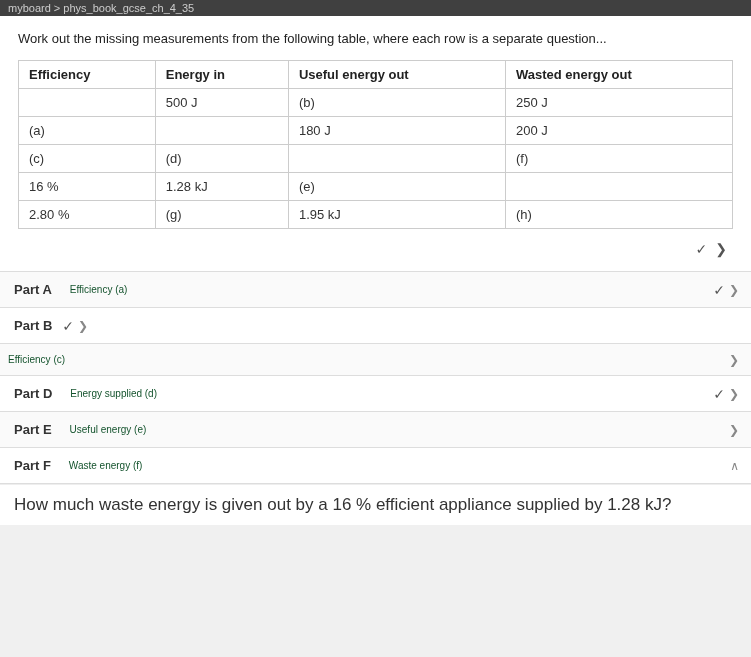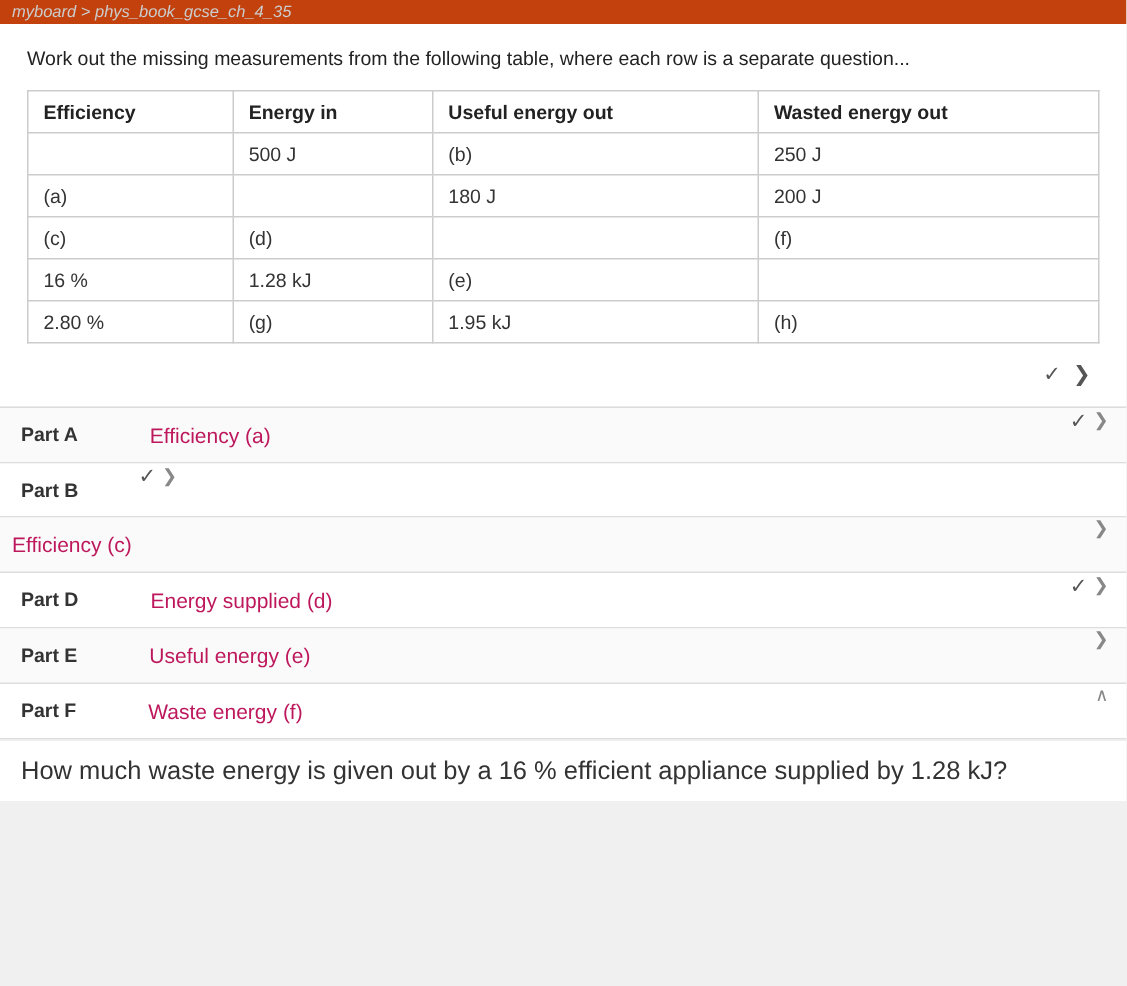--- a/index.html
+++ b/index.html
@@ -4,25 +4,24 @@
   <style>
     * { box-sizing: border-box; margin: 0; padding: 0; }
     body {
       font-family: Arial, sans-serif;
       font-size: 13px;
       background: #f0f0f0;
       width: 751px;
       min-height: 657px;
     }
     .top-bar {
-      background: #c2410c;
+      background: #404040;
       color: #ccc;
       font-size: 11px;
       padding: 2px 8px;
-      font-style: italic;
     }
     .main-content {
       background: #fff;
       padding: 14px 18px 10px 18px;
     }
     .question-intro {
       font-size: 13px;
       color: #222;
       margin-bottom: 12px;
       line-height: 1.4;
@@ -60,42 +59,41 @@
       color: #555;
       font-size: 14px;
     }
     
     .parts-container {
       background: #f5f5f5;
       border-top: 1px solid #ddd;
     }
     .part-row {
       display: flex;
-      align-items: flex-start;
+      align-items: center;
       border-bottom: 1px solid #ddd;
       padding: 0;
       background: #fff;
       position: relative;
-      gap: 30px;
     }
     .part-row:nth-child(odd) {
       background: #fafafa;
     }
     .part-label {
       font-weight: bold;
       color: #333;
       min-width: 60px;
       padding: 10px 10px 10px 14px;
       font-size: 13px;
     }
     .part-description {
       flex: 1;
       padding: 10px 8px;
-      font-size: 14px;
-      color: #be185d;
+      font-size: 10px;
+      color: #14532d;
     }
     .part-icons {
       display: flex;
       align-items: center;
       gap: 4px;
       padding-right: 12px;
       color: #666;
       font-size: 14px;
     }
     .check-icon {

